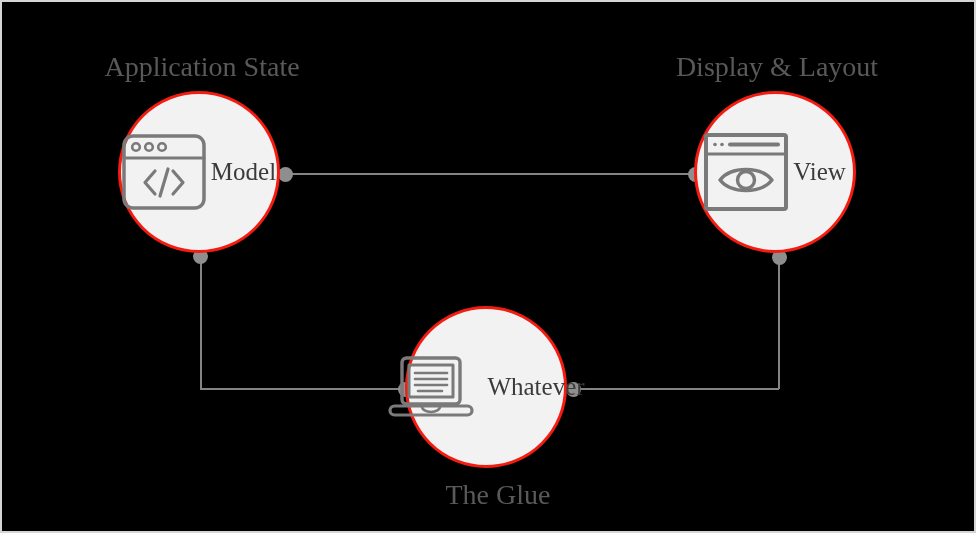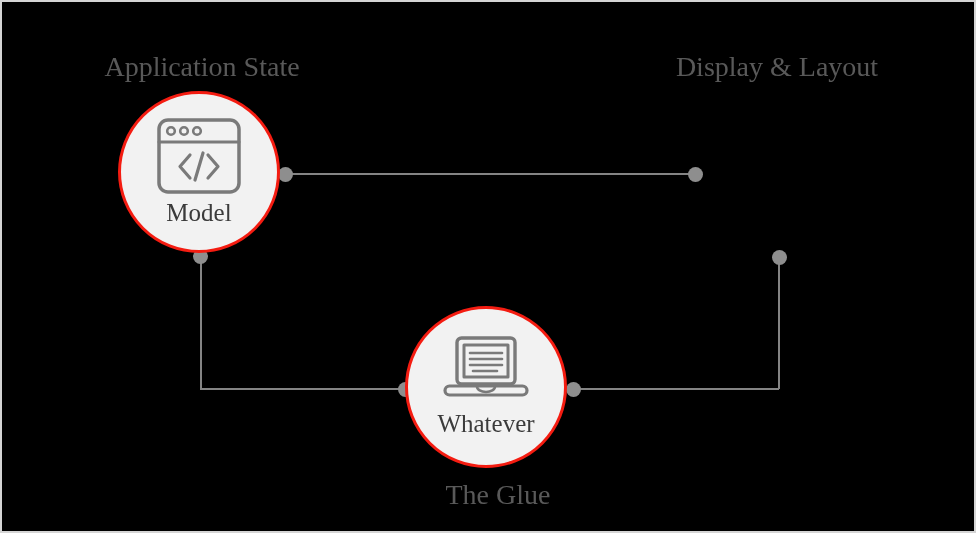--- a/index.html
+++ b/index.html
@@ -39,21 +39,21 @@
   .dot-5 { left: 396px; top: 380px; }
   .dot-6 { left: 564px; top: 380px; }
   
   .node {
     position: absolute;
     width: 162px; height: 162px;
     border: 3px solid var(--circle_border, #f41c11);
     border-radius: 50%;
     background: var(--circle_fill, #f2f2f2);
     display: flex;
-    flex-direction: column;
+    flex-direction: row;
     align-items: center;
     justify-content: center;
     gap: 5px;
   }
   .node-model    { left: 116px; top: 89px; }
   .node-view     { left: 692px; top: 89px; }
   .node-whatever { left: 403px; top: 304px; gap: 12px; }
   .icon { color: var(--icon_stroke, #7a7a7a); flex: 0 0 auto; }
   .node-title {
     font-size: 25px;
@@ -104,20 +104,32 @@
       <circle cx="14" cy="13" r="3.8" stroke-width="2.6"></circle>
       <circle cx="27" cy="13" r="3.8" stroke-width="2.6"></circle>
       <circle cx="40" cy="13" r="3.8" stroke-width="2.6"></circle>
       <polyline points="33,37 23,48.5 33,60" stroke-width="3.2"></polyline>
       <polyline points="51,37 61,48.5 51,60" stroke-width="3.2"></polyline>
       <line x1="46" y1="35" x2="38" y2="62" stroke-width="3.2"></line>
     </svg>
     <div class="node-title">Model</div>
   </div>
 
+  <div class="node node-view">
+    <svg class="icon" width="84" height="78" viewBox="0 0 84 78" fill="none" stroke="currentColor" stroke-linecap="round" stroke-linejoin="round">
+      <rect x="2" y="2" width="80" height="74" rx="2" stroke-width="4"></rect>
+      <circle cx="11" cy="11.5" r="1.8" fill="currentColor" stroke="none"></circle>
+      <circle cx="18" cy="11.5" r="1.8" fill="currentColor" stroke="none"></circle>
+      <line x1="26" y1="11.5" x2="74" y2="11.5" stroke-width="4"></line>
+      <line x1="2" y1="21" x2="82" y2="21" stroke-width="3.2"></line>
+      <path d="M16 47 C 27 33, 57 33, 68 47 C 57 61, 27 61, 16 47 Z" stroke-width="3.4"></path>
+      <circle cx="42" cy="47" r="8.5" stroke-width="3.4"></circle>
+    </svg>
+    <div class="node-title">View</div>
+  </div>
 
   <div class="node node-whatever">
     <svg class="icon" width="88" height="62" viewBox="0 0 88 62" fill="none" stroke="currentColor" stroke-linecap="round" stroke-linejoin="round">
       <rect x="15" y="2" width="58" height="46" rx="4.5" stroke-width="3.4"></rect>
       <rect x="22" y="9" width="44" height="32" stroke-width="3"></rect>
       <line x1="28" y1="17" x2="60" y2="17" stroke-width="2.6"></line>
       <line x1="28" y1="23" x2="60" y2="23" stroke-width="2.6"></line>
       <line x1="28" y1="29" x2="60" y2="29" stroke-width="2.6"></line>
       <line x1="31" y1="35" x2="55" y2="35" stroke-width="2.6"></line>
       <rect x="3" y="50" width="82" height="9" rx="4.5" stroke-width="3.2"></rect>

